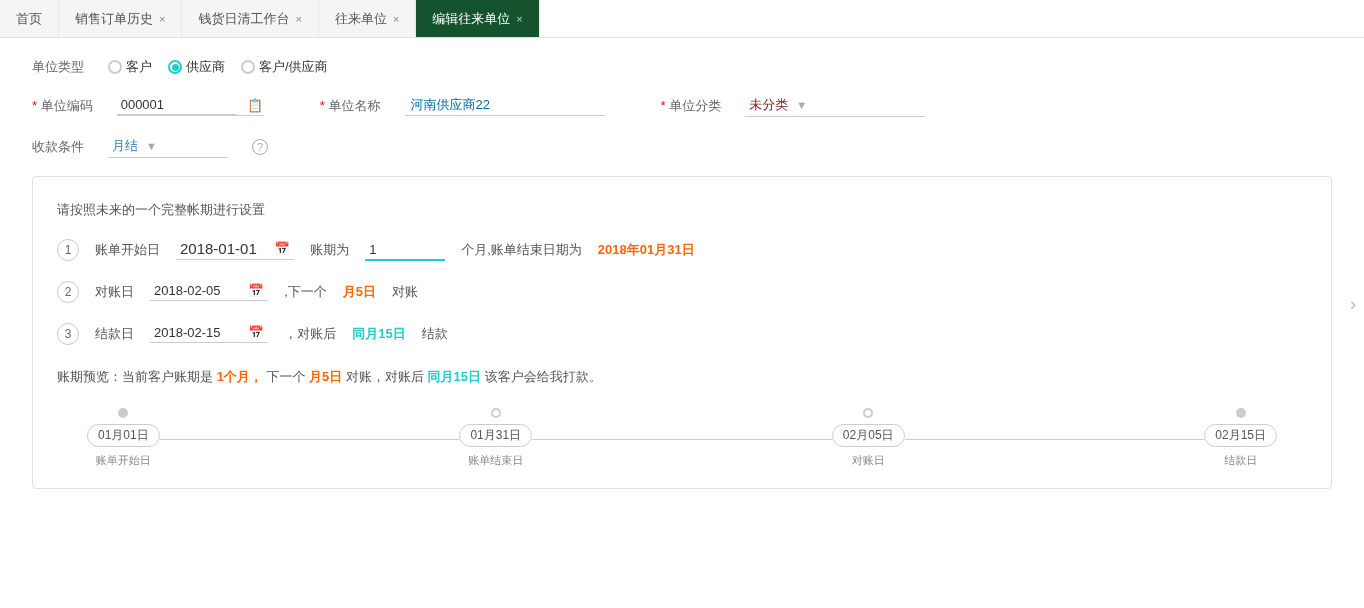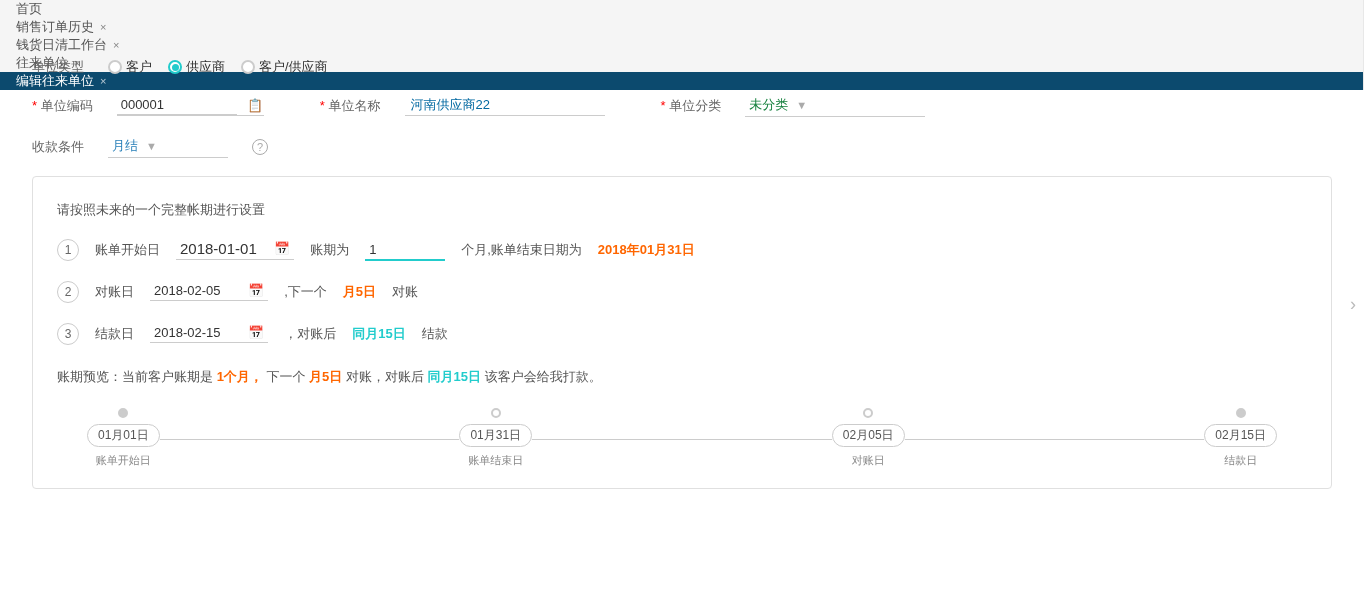--- a/index.html
+++ b/index.html
@@ -5,36 +5,35 @@
     * { box-sizing: border-box; margin: 0; padding: 0; }
     body { font-family: "Microsoft YaHei", "PingFang SC", sans-serif; font-size: 13px; background: #f5f5f5; color: #333; }
 
     
     .tab-bar {
       display: flex;
       align-items: stretch;
       background: #fff;
       border-bottom: 1px solid #e0e0e0;
       height: 38px;
-      flex-direction: column;
     }
     .tab-item {
       display: flex;
       align-items: center;
       padding: 0 16px;
       cursor: pointer;
       border-right: 1px solid #e8e8e8;
       font-size: 13px;
       color: #555;
       white-space: nowrap;
       gap: 6px;
       background: #f5f5f5;
     }
     .tab-item.active {
-      background: #0c4a6e;
+      background: #14532d;
       color: #fff;
     }
     .tab-item .close-x {
       font-size: 11px;
       opacity: 0.7;
     }
 
     
     .content-area {
       background: #fff;
@@ -115,21 +114,21 @@
     .select-arrow { color: #aaa; font-size: 11px; }
 
     
     .large-select {
       display: flex; align-items: center; gap: 8px;
       border-bottom: 1px solid #ccc;
       padding: 2px 4px;
       cursor: pointer;
       min-width: 180px;
     }
-    .large-select .sel-text { font-size: 13px; color: #15803d; }
+    .large-select .sel-text { font-size: 13px; color: #7f1d1d; }
 
     
     .help-icon {
       width: 16px; height: 16px;
       border-radius: 50%;
       border: 1px solid #aaa;
       display: inline-flex; align-items: center; justify-content: center;
       font-size: 11px; color: #aaa; cursor: pointer;
     }
 

